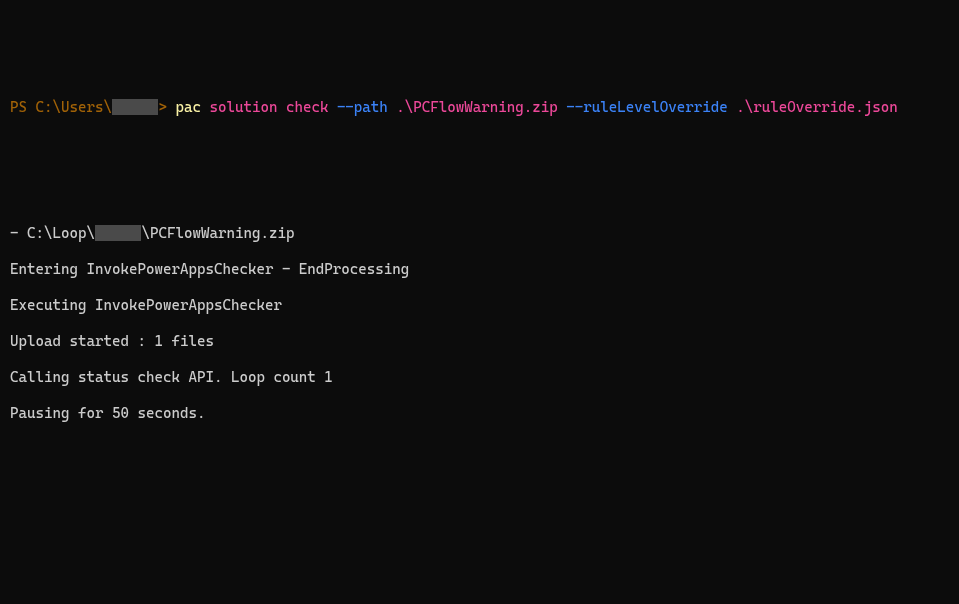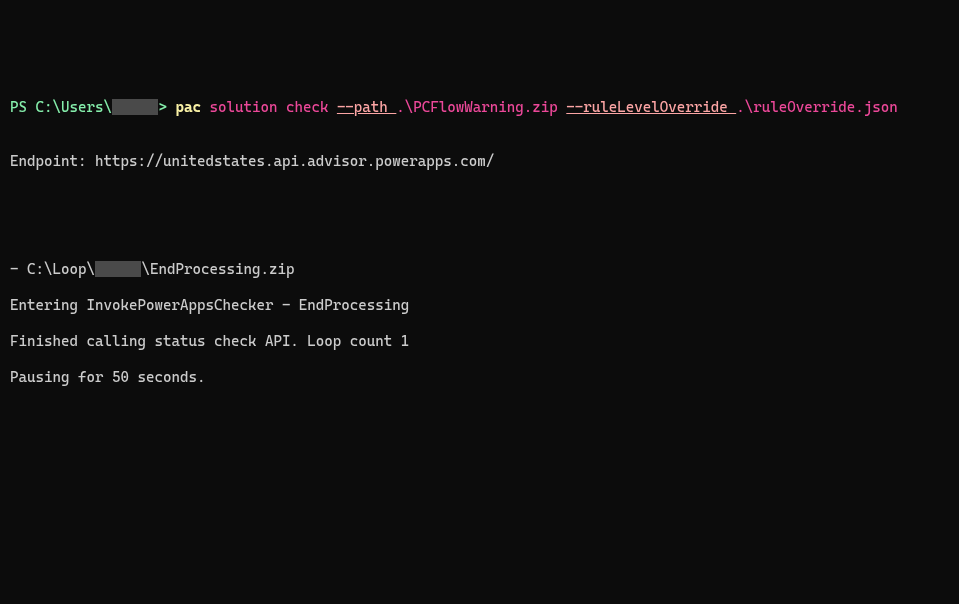--- a/index.html
+++ b/index.html
@@ -16,34 +16,33 @@
       padding: 8px 10px;
       width: 959px;
       height: 604px;
       overflow: hidden;
       white-space: pre;
     }
     .prompt-line {
       display: inline;
     }
     .prompt-prefix {
-      color: #86efac;
+      color: #a16207;
     }
     .redacted {
       background-color: #4a4a4a;
       color: #4a4a4a;
       padding: 0 2px;
     }
     .cmd-yellow {
       color: #f9f1a5;
-      font-weight: bold;
+      font-weight: normal;
     }
     .cmd-gray {
-      color: #fca5a5;
-      text-decoration: underline;
+      color: #3b82f6;
     }
     .cmd-white {
       color: #ec4899;
     }
     .output {
       color: #cccccc;
     }
     .terminal-container {
       position: relative;
     }
@@ -52,26 +51,27 @@
     }
   </style>
 </head>
 <body>
 
 
 
 <div class="terminal-container">
 <span class="prompt-line"><span class="prompt-prefix">PS C:\Users\</span><span class="redacted">     </span><span class="prompt-prefix">&gt; </span><span class="cmd-yellow">pac</span><span class="cmd-white"> solution check </span><span class="cmd-gray">--path </span><span class="cmd-white">.\PCFlowWarning.zip </span><span class="cmd-gray">--ruleLevelOverride </span><span class="cmd-white">.\ruleOverride.json</span></span>
 <div class="blank-line"></div>
-<div class="output"><span>Endpoint: </span><span>https://unitedstates.api.advisor.powerapps.com/</span></div>
 <div class="blank-line"></div>
 <div class="blank-line"></div>
-<div class="output"><span>- C:\Loop\</span><span class="redacted">     </span><span>\EndProcessing.zip</span></div>
+<div class="output"><span>- C:\Loop\</span><span class="redacted">     </span><span>\PCFlowWarning.zip</span></div>
 <div class="output">Entering InvokePowerAppsChecker - EndProcessing</div>
-<div class="output">Finished calling status check API. Loop count 1</div>
+<div class="output">Executing InvokePowerAppsChecker</div>
+<div class="output">Upload started : 1 files</div>
+<div class="output">Calling status check API. Loop count 1</div>
 <div class="output">Pausing for 50 seconds.</div>
 
 
 
 
 
 
 
 
 

